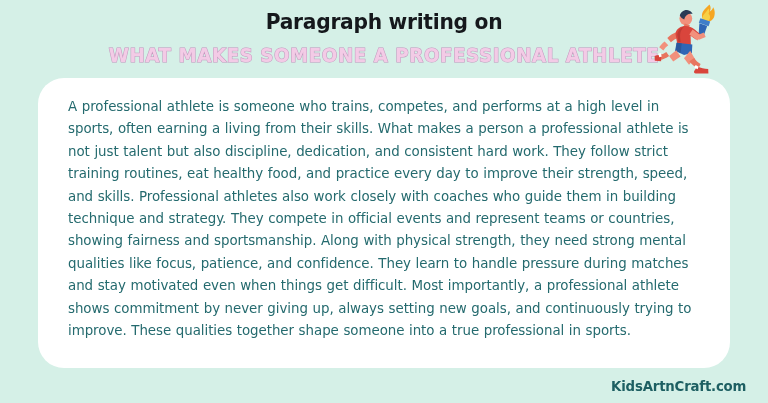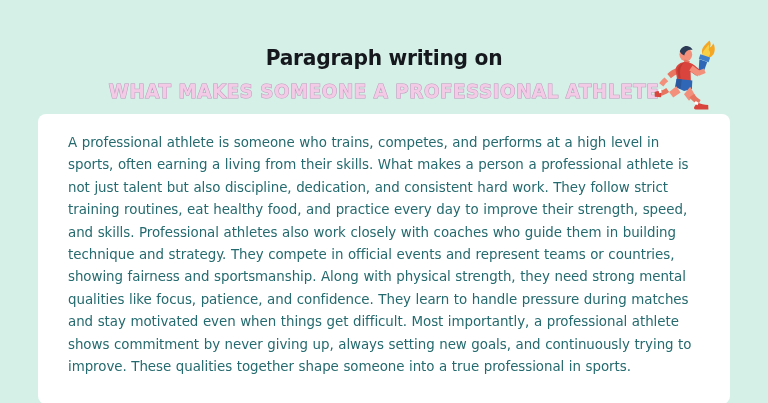--- a/index.html
+++ b/index.html
@@ -12,21 +12,20 @@
     background: #d5f0e7;
     font-family: "Liberation Sans", sans-serif;
     overflow: hidden;
     position: relative;
   }
 
   .poster {
     position: absolute;
     inset: 0;
     background: #d5f0e7;
-    margin-top: 36px;
   }
 
   
   .header {
     position: absolute;
     left: 0;
     top: 0;
     width: 768px;
     height: 78px;
   }
@@ -74,21 +73,21 @@
   .runner svg { display: block; width: 100%; height: 100%; }
 
   
   .card {
     position: absolute;
     left: 38px;
     top: 78px;
     width: 692px;
     height: 290px;
     background: #ffffff;
-    border-radius: 8px;
+    border-radius: 26px;
     box-sizing: border-box;
     padding: 18px 30px 14px 30px;
   }
 
   .body-text {
     margin: 0;
     color: #246a6e;
     font-family: "DejaVu Sans", sans-serif;
     font-size: 13.4px;
     line-height: 22.4px;

